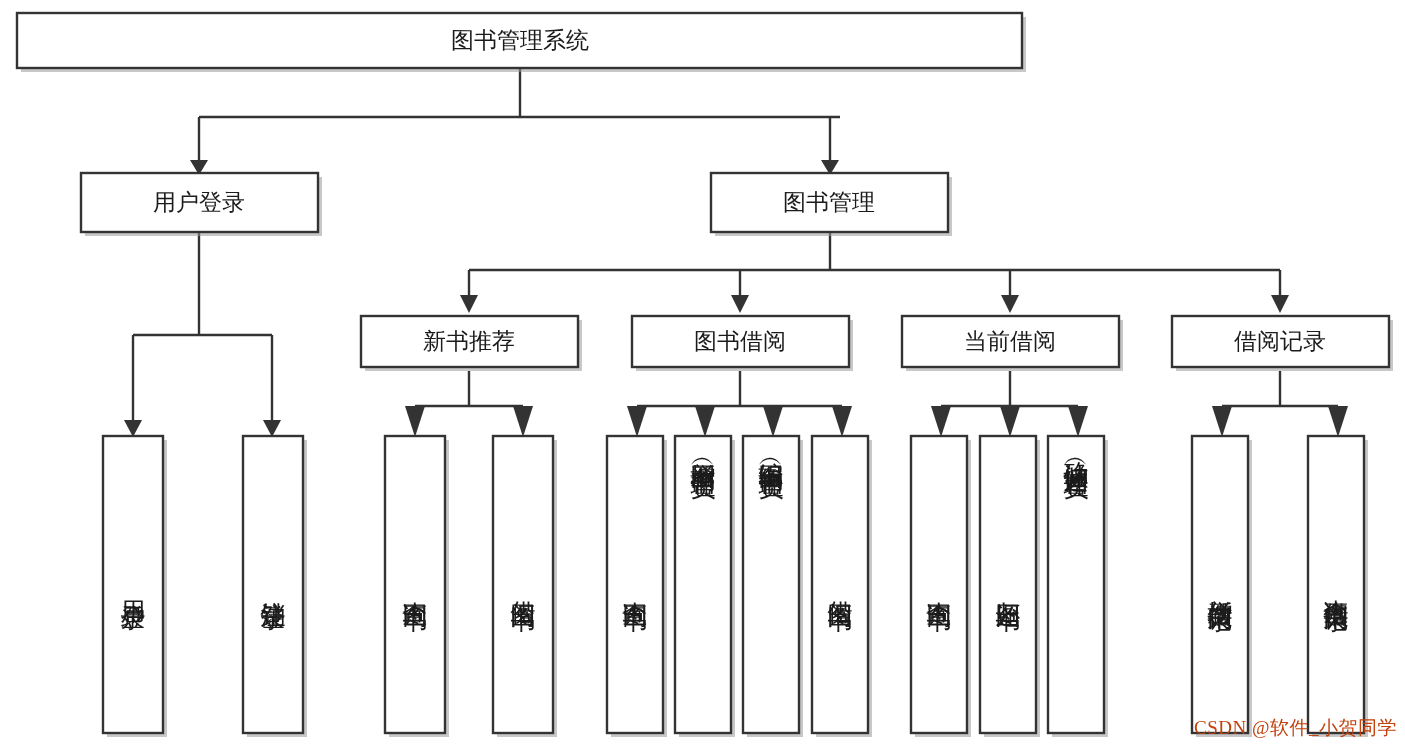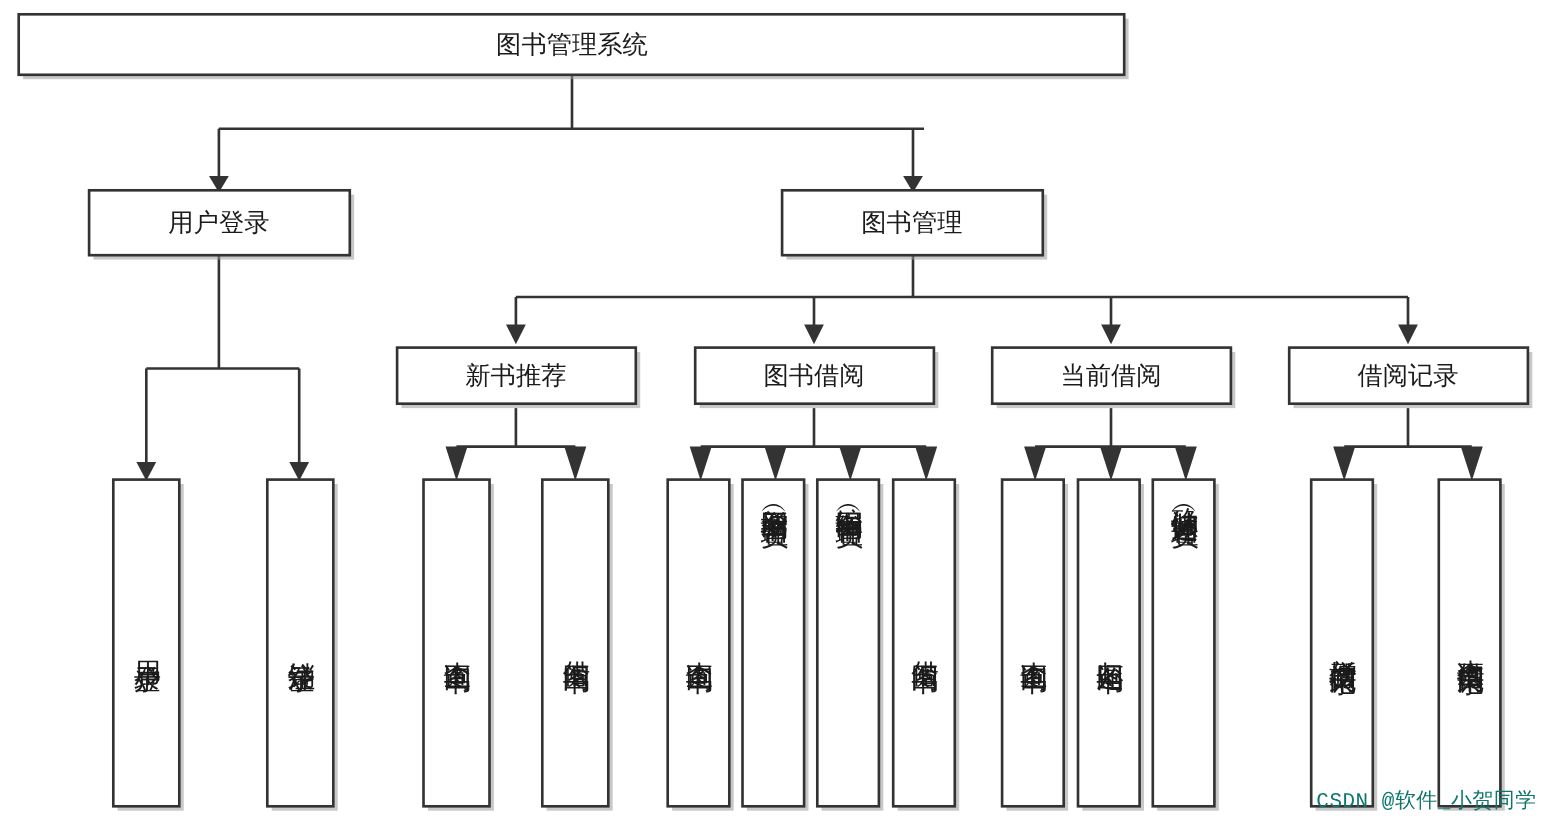--- a/index.html
+++ b/index.html
@@ -73,23 +73,23 @@
     line-height: 1.08;
     letter-spacing: 2px;
     color: #1b1b1b;
     white-space: nowrap;
     text-align: center;
   }
   .watermark {
     position: absolute;
     right: 8px;
     bottom: 6px;
-    font-family: Liberation Mono, monospace;
+    font-family: Liberation Serif, serif;
     font-size: 19px;
-    color: #0f766e;
+    color: #c2410c;
     letter-spacing: 0.5px;
     white-space: nowrap;
   }
 </style>
 </head>
 <body>
 
 <div id="stage">
 
   <svg id="diagram" viewBox="0 0 1405 747">

